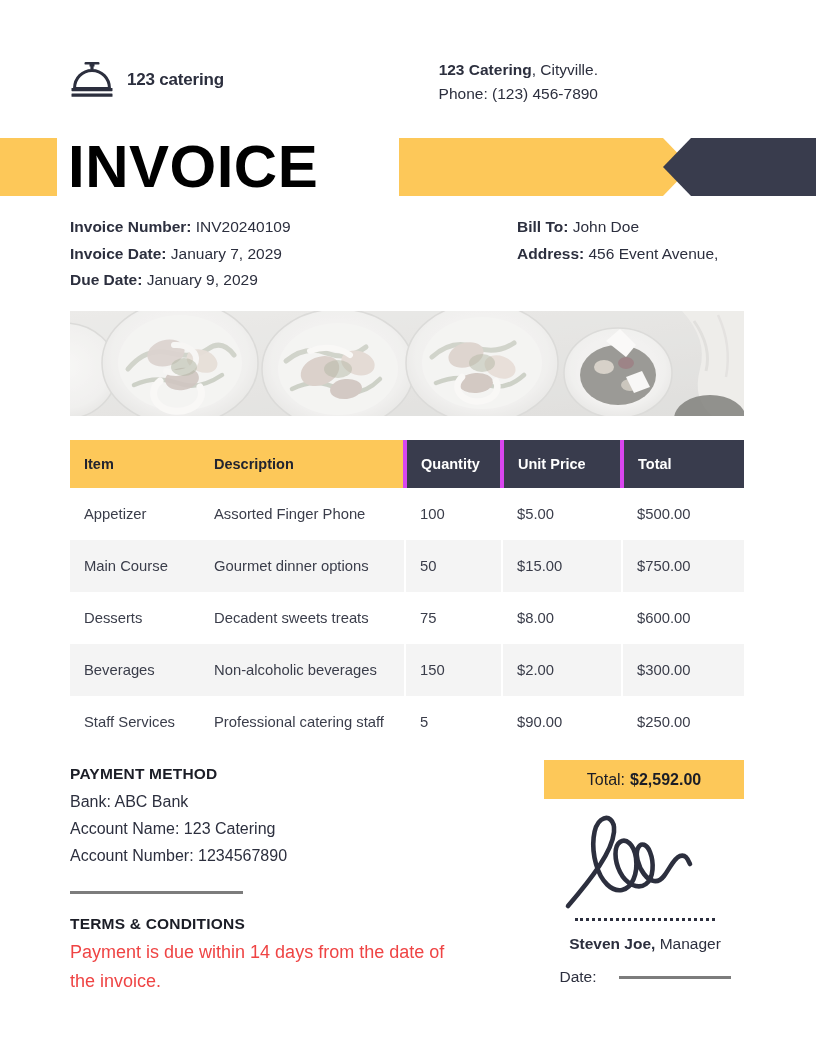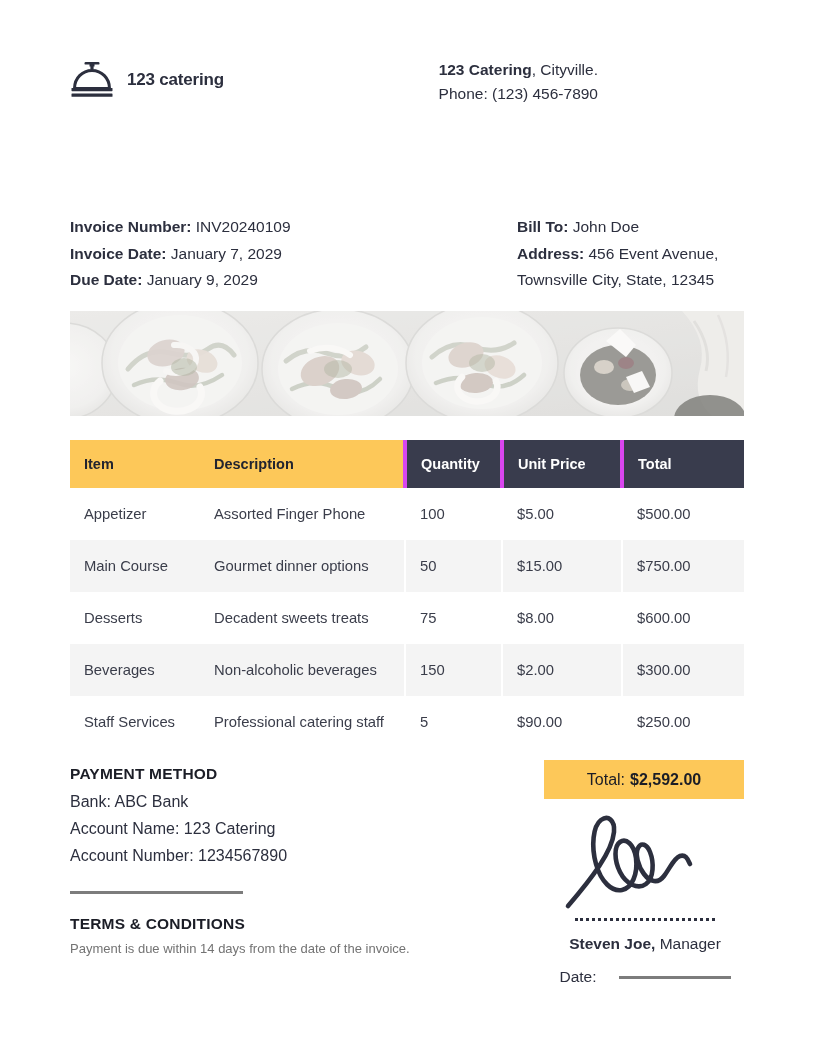--- a/index.html
+++ b/index.html
@@ -214,23 +214,23 @@
   }
 
   
   .terms {
     position: absolute;
     top: 915px;
     left: 70px;
     width: 390px;
   }
   .terms-body {
-    font-size: 13px;
+    font-size: 18px;
     line-height: 1.62;
-    color: #737373;
+    color: #ef4444;
     margin-top: 4px;
   }
 
   
   .total-badge {
     position: absolute;
     top: 760px;
     left: 544px;
     width: 200px;
     height: 39px;
@@ -303,20 +303,26 @@
     </div>
 
     <div class="company-block">
       <div>
         <span class="strong">123 Catering</span><span>, Cityville.</span>
       </div>
       <div>Phone: (123) 456-7890</div>
     </div>
   </div>
 
+  <div class="banner">
+    <div class="banner-left-block"></div>
+    <div class="banner-yellow-band"></div>
+    <div class="banner-dark-band"></div>
+    <div class="banner-title">INVOICE</div>
+  </div>
 
   <div class="meta">
     <div class="meta-left">
       <div>
         <span class="lbl">Invoice Number:</span>
         <span>INV20240109</span>
       </div>
       <div>
         <span class="lbl">Invoice Date:</span>
         <span> January 7, 2029</span>
@@ -329,21 +335,20 @@
 
     <div class="meta-right">
       <div>
         <span class="lbl">Bill To:</span>
         <span>John Doe</span>
       </div>
       <div>
         <span class="lbl">Address:</span>
         <span>456 Event Avenue,</span>
       </div>
-      <div>Townsville City, State, 12345</div>
     </div>
   </div>
 
   <div class="photo">
     <svg viewBox="0 0 674 105" xmlns="http://www.w3.org/2000/svg" preserveAspectRatio="none">
       <defs>
         <radialGradient id="bowlg" cx="50%" cy="45%" r="62%">
           <stop offset="0%" stop-color="#f4f3f1"></stop>
           <stop offset="70%" stop-color="#e9e8e6"></stop>
           <stop offset="100%" stop-color="#d6d5d2"></stop>

